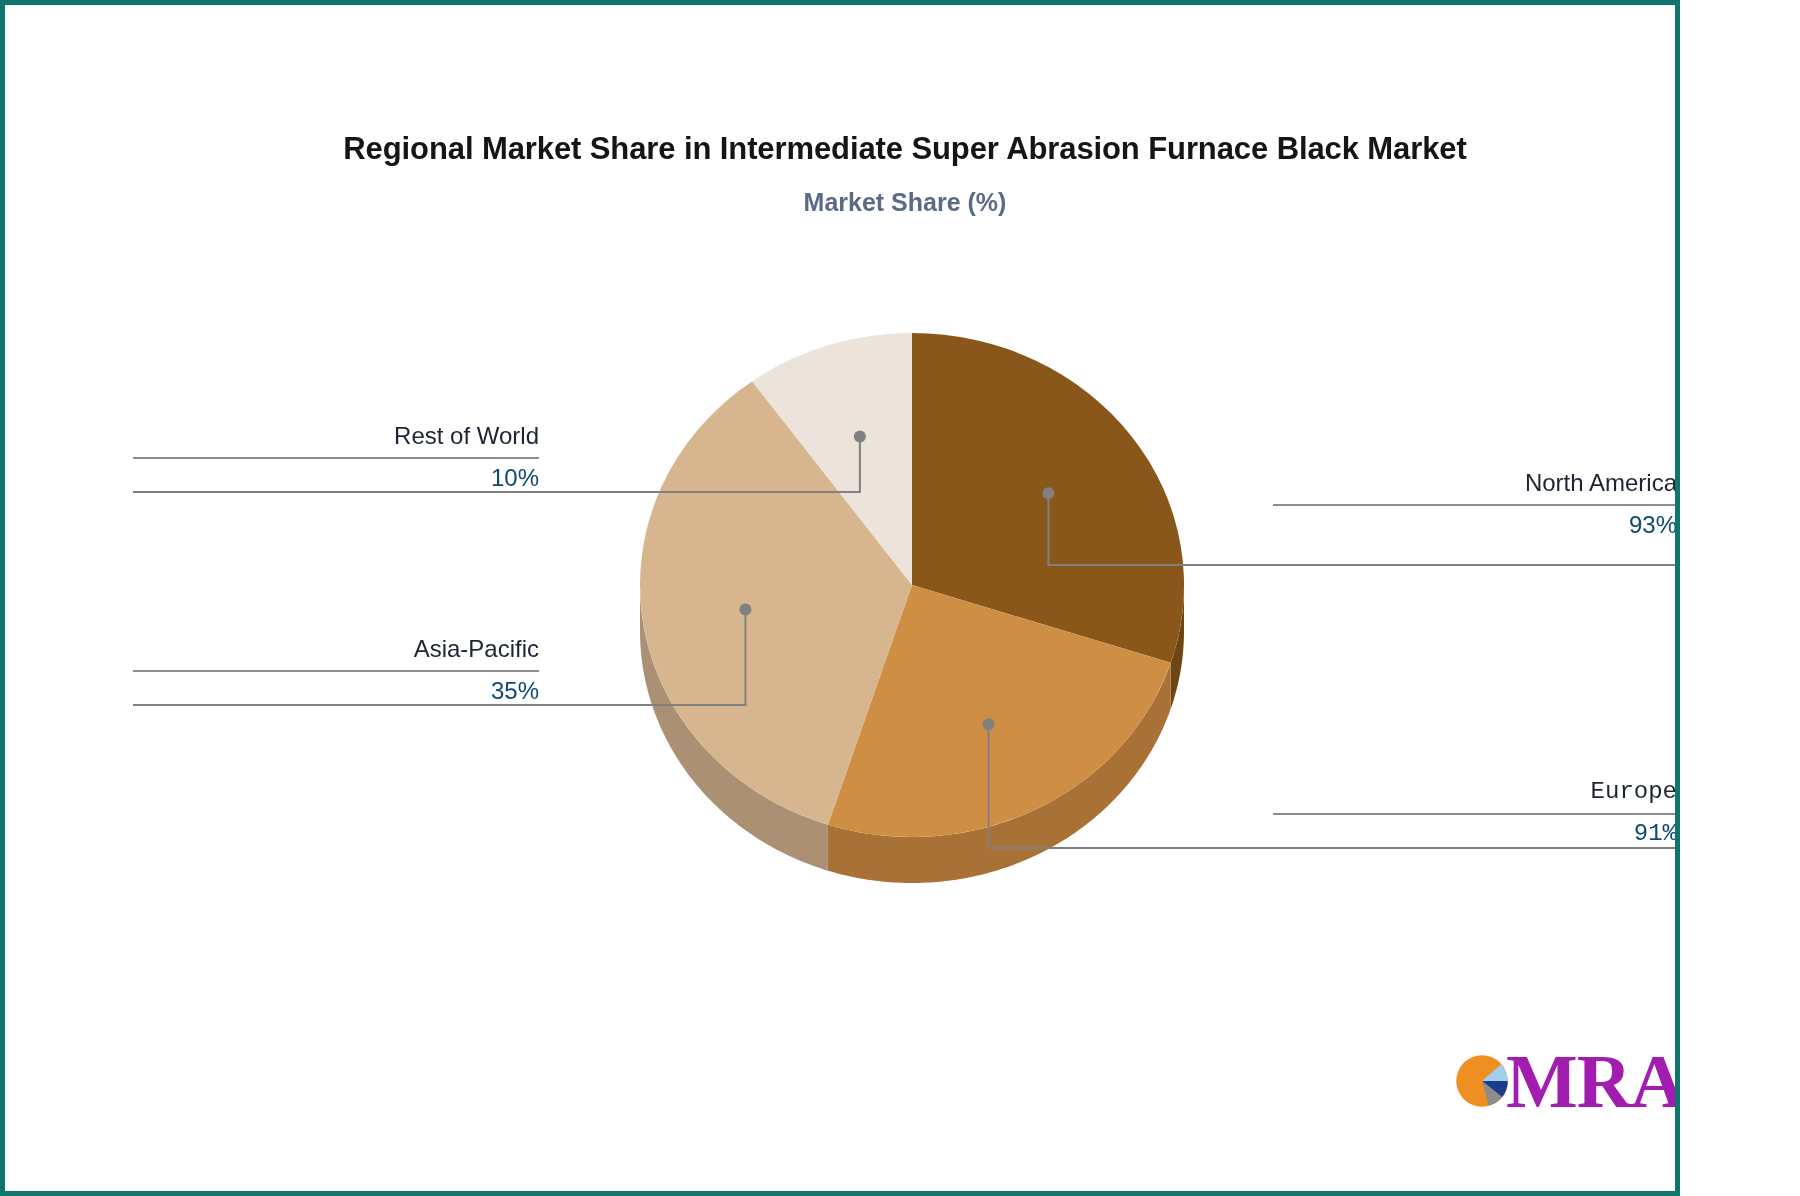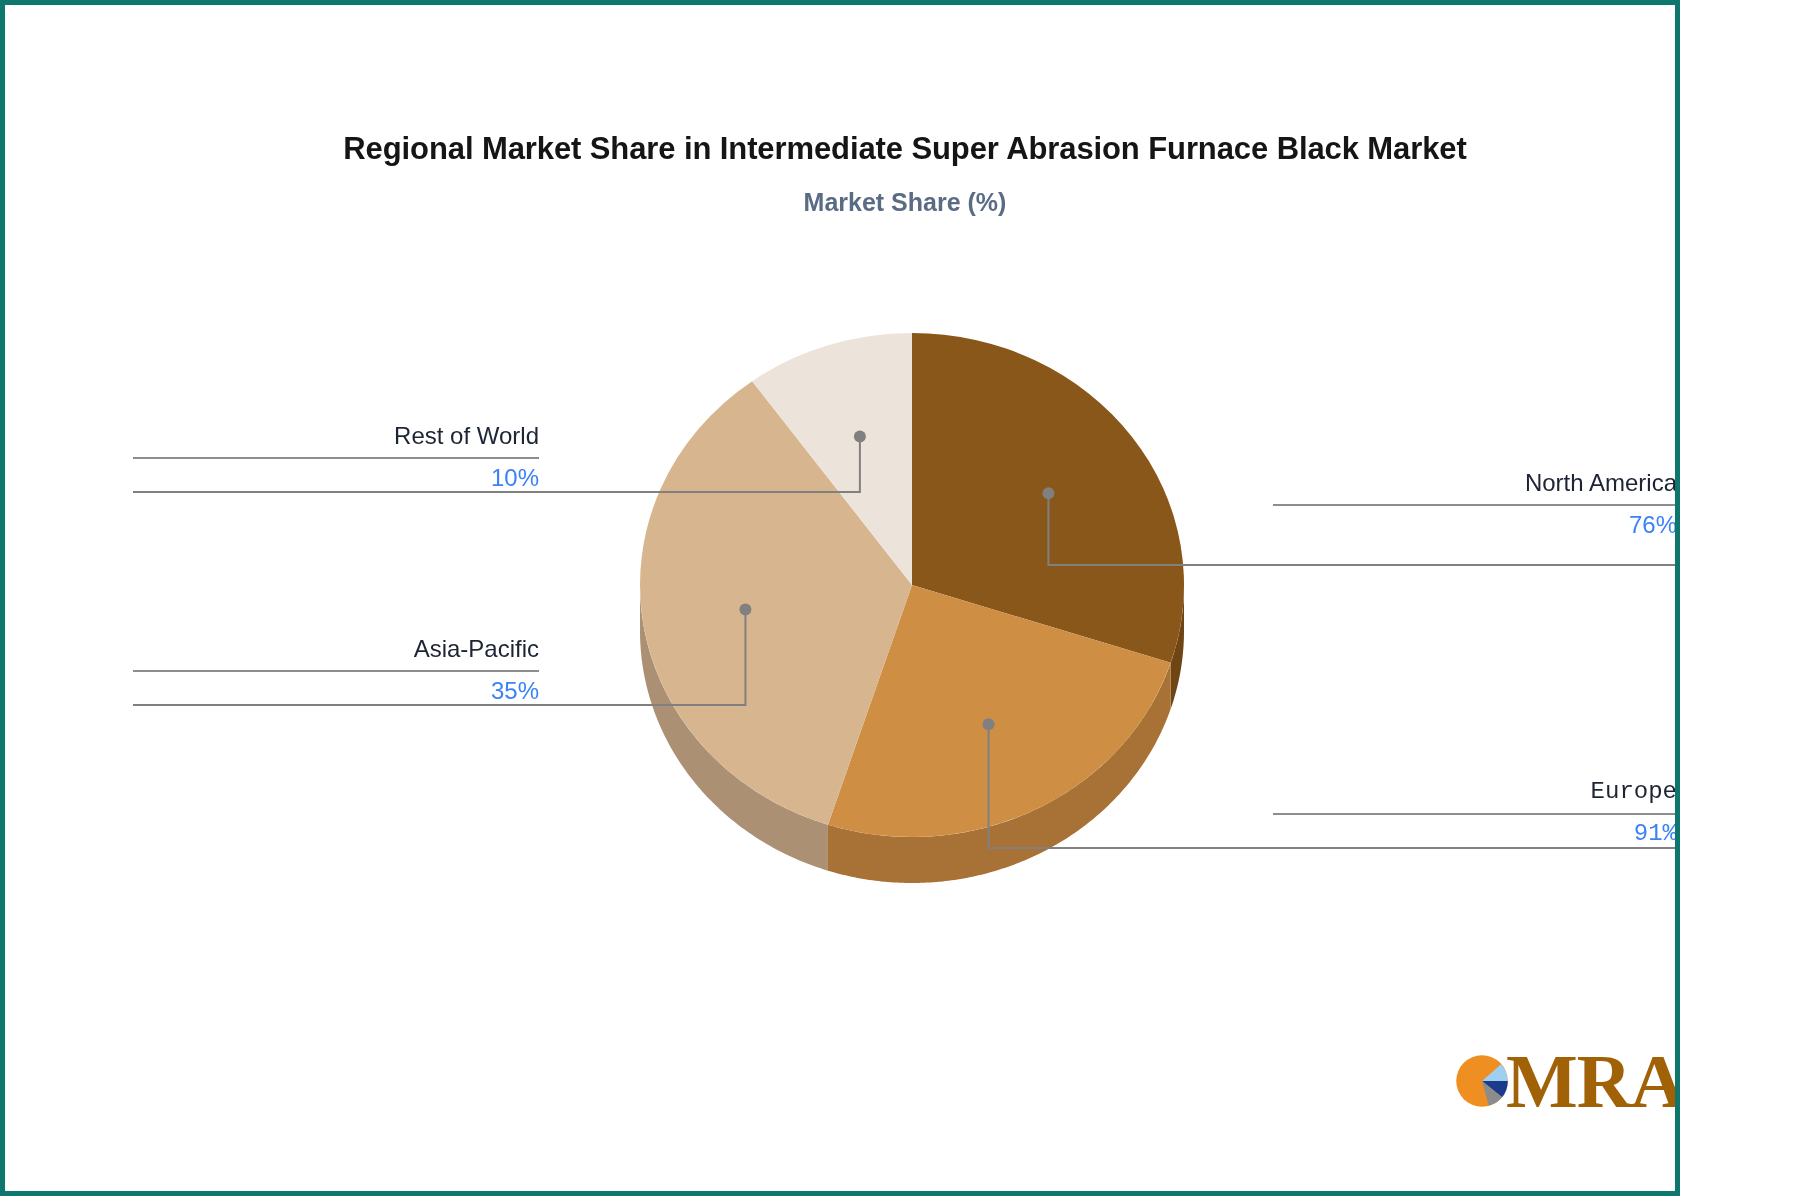--- a/index.html
+++ b/index.html
@@ -67,21 +67,21 @@
     line-height: 1.25;
     white-space: nowrap;
   }
   .callout .cal-rule {
     height: 0;
     border-top: 2px solid #8d8d8d;
     margin: 6px 0 4px 0;
   }
   .callout .cal-value {
     font-size: 24px;
-    color: #3b82f6;
+    color: #0c4a6e;
     line-height: 1.25;
   }
   .callout.left { text-align: right; }
   .callout.right { text-align: right; }
 
   #callout-row  { left: 128px; top: 416px; width: 406px; }
   #callout-ap   { left: 128px; top: 629px; width: 406px; }
   #callout-na   { left: 1268px; top: 463px; width: 404px; }
   #callout-eu   { left: 1268px; top: 772px; width: 404px; font-family: Liberation Mono, monospace; }
 
@@ -92,21 +92,21 @@
     top: 1035px;
     display: flex;
     align-items: center;
     height: 82px;
   }
   #logo-mark { width: 56px; height: 56px; display:block; }
   #logo-text {
     font-family: "Liberation Serif", serif;
     font-size: 76px;
     font-weight: bold;
-    color: #a16207;
+    color: #a21caf;
     letter-spacing: -1px;
     line-height: 1;
     margin-left: -4px;
   }
 </style>
 </head>
 <body>
 
 <div id="page">
 
@@ -149,21 +149,21 @@
 
   <div class="callout left" id="callout-ap">
     <div class="cal-name">Asia-Pacific</div>
     <div class="cal-rule"></div>
     <div class="cal-value">35%</div>
   </div>
 
   <div class="callout right" id="callout-na">
     <div class="cal-name">North America</div>
     <div class="cal-rule"></div>
-    <div class="cal-value">76%</div>
+    <div class="cal-value">93%</div>
   </div>
 
   <div class="callout right" id="callout-eu">
     <div class="cal-name">Europe</div>
     <div class="cal-rule"></div>
     <div class="cal-value">91%</div>
   </div>
 
   <div id="logo">
     <svg id="logo-mark" viewBox="0 0 100 100">

